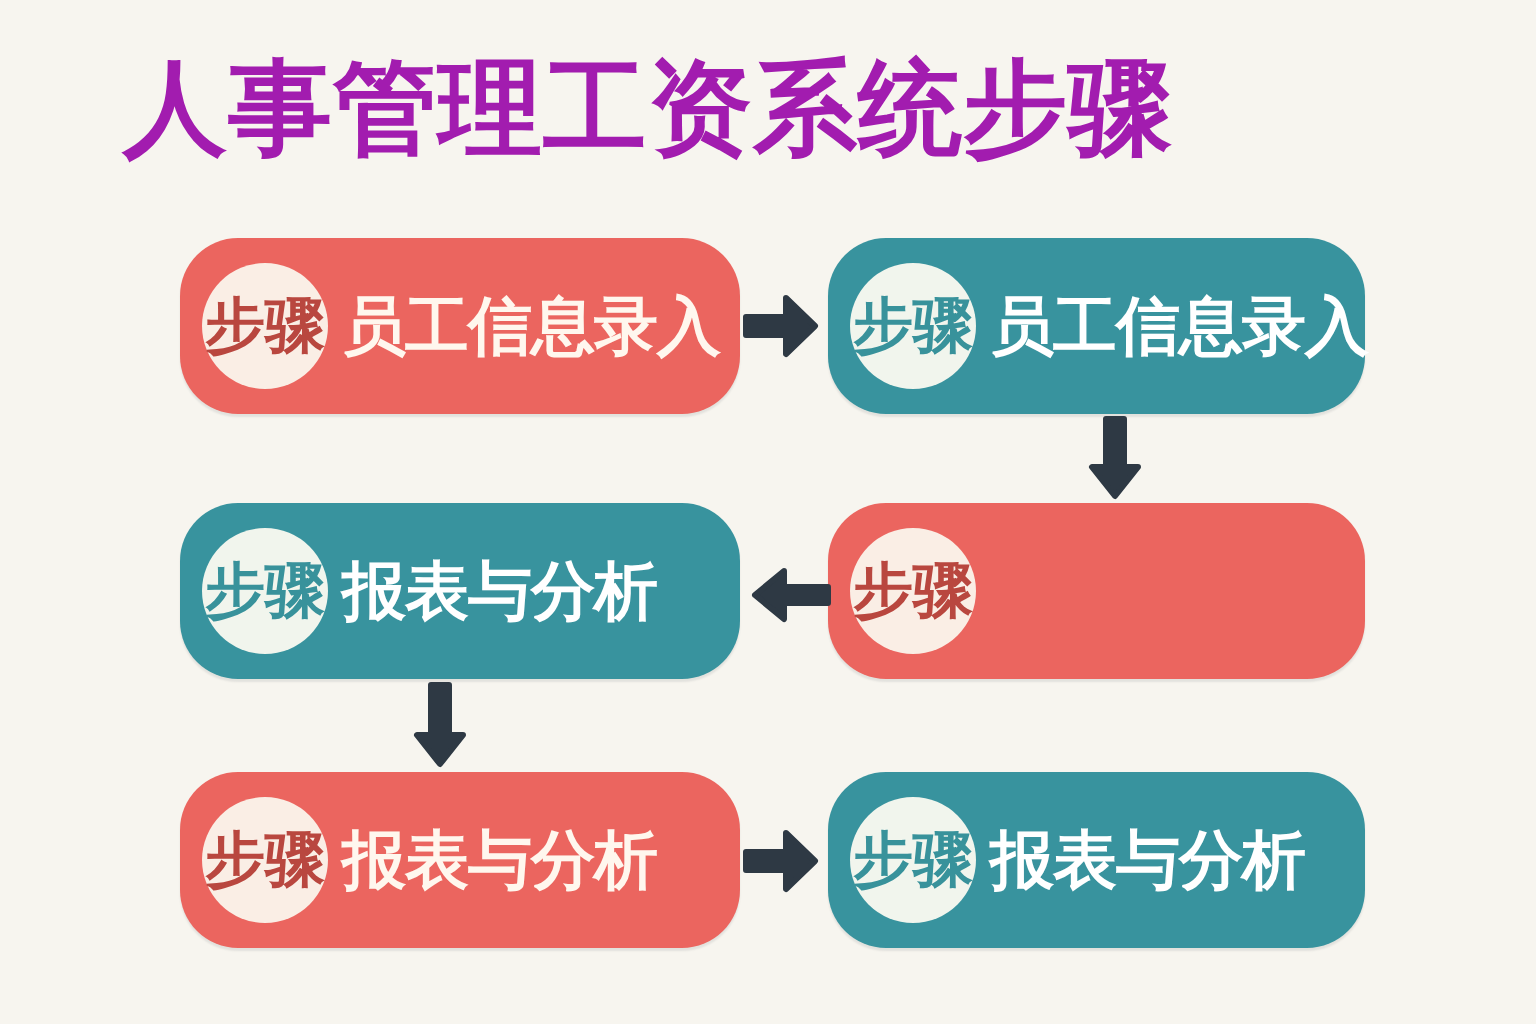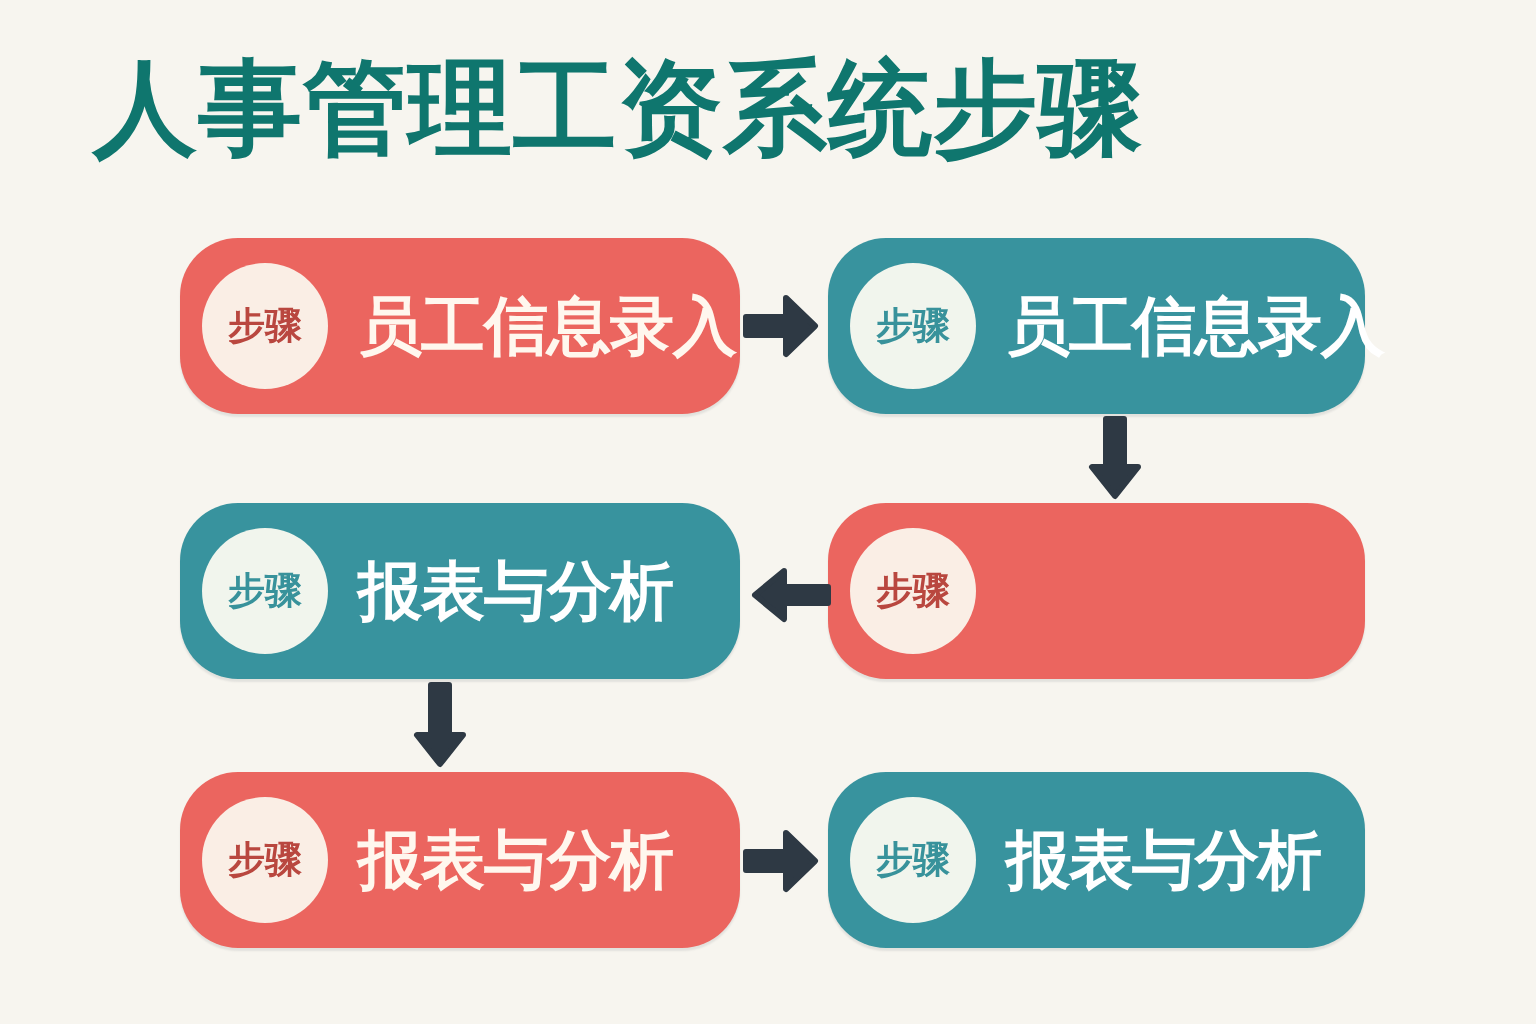--- a/index.html
+++ b/index.html
@@ -9,22 +9,23 @@
     font-family:"Liberation Sans", sans-serif;
     position:relative;
   }
   .canvas{position:absolute;inset:0;}
 
   .title{
     position:absolute;left:0;top:52px;width:1236px;
     text-align:center;
     font-size:104px;line-height:112px;
     font-weight:900;
-    color:#0f766e;
+    color:#a21caf;
     letter-spacing:1px;
+    padding-left:30px;
   }
 
   .node{
     position:absolute;
     height:176px;
     border-radius:58px;
     display:flex;align-items:center;
     box-shadow:0 3px 2px rgba(50,60,70,0.10);
   }
   .node.red{background:#eb655f;}
@@ -34,27 +35,27 @@
   .row-1{top:238px;}
   .row-2{top:503px;}
   .row-3{top:772px;}
 
   .badge{
     width:126px;height:126px;
     border-radius:50%;
     margin-left:22px;
     flex:0 0 auto;
     display:flex;align-items:center;justify-content:center;
-    font-size:37px;font-weight:800;letter-spacing:0px;
+    font-size:60px;font-weight:800;letter-spacing:0px;
   }
   .node.red  .badge{background:#faeee5;color:#b9473f;}
   .node.teal .badge{background:#f1f5ed;color:#38929b;}
 
   .label{
-    margin-left:30px;
+    margin-left:14px;
     font-size:64px;font-weight:800;letter-spacing:-1px;
     white-space:nowrap;
   }
   .node.red  .label{color:#fff7ee;}
   .node.teal .label{color:#ffffff;}
 
   .arrow{position:absolute;}
   .arrow svg{display:block;}
 </style>
 </head>

